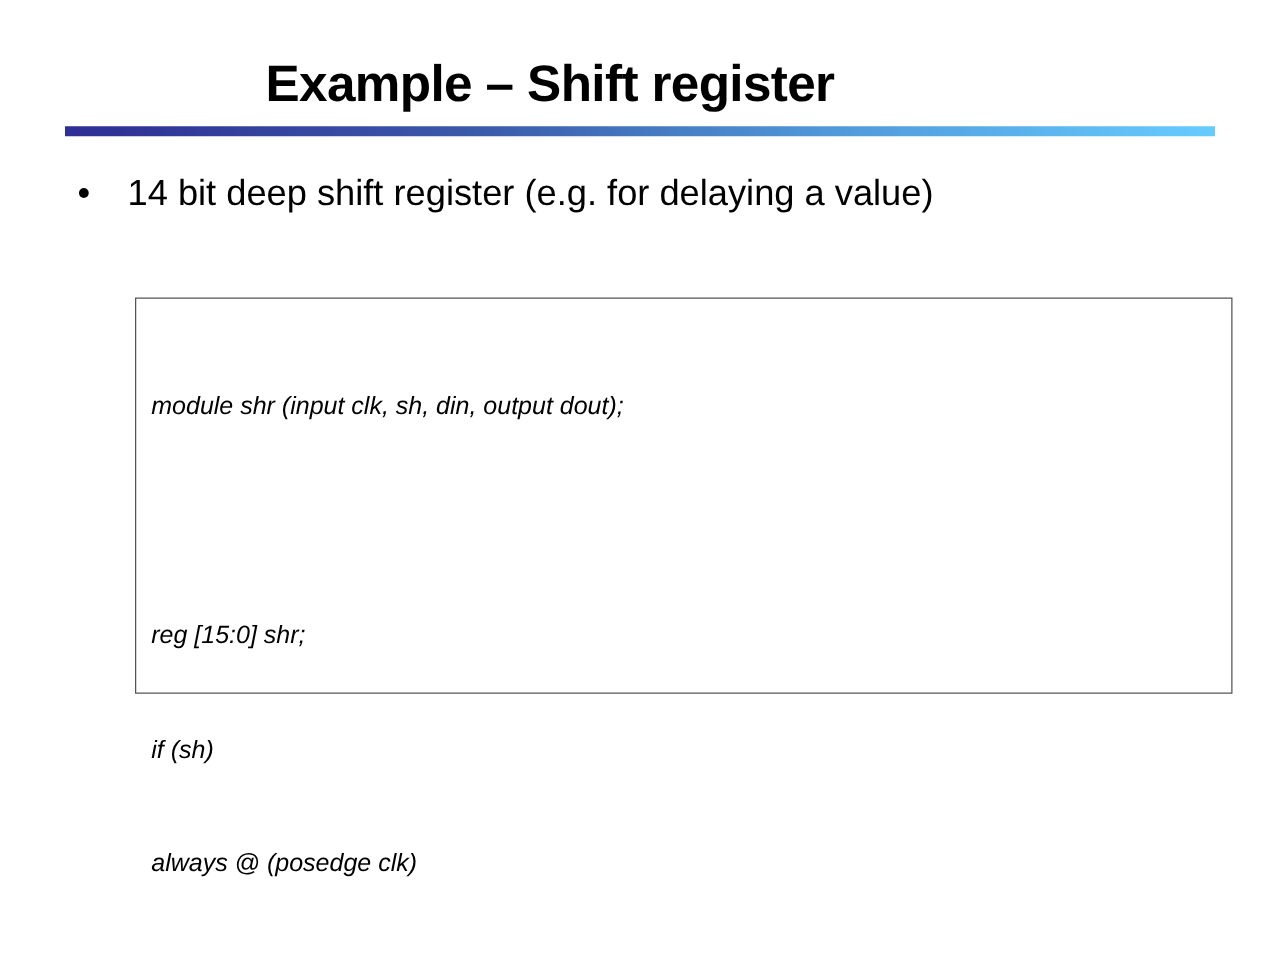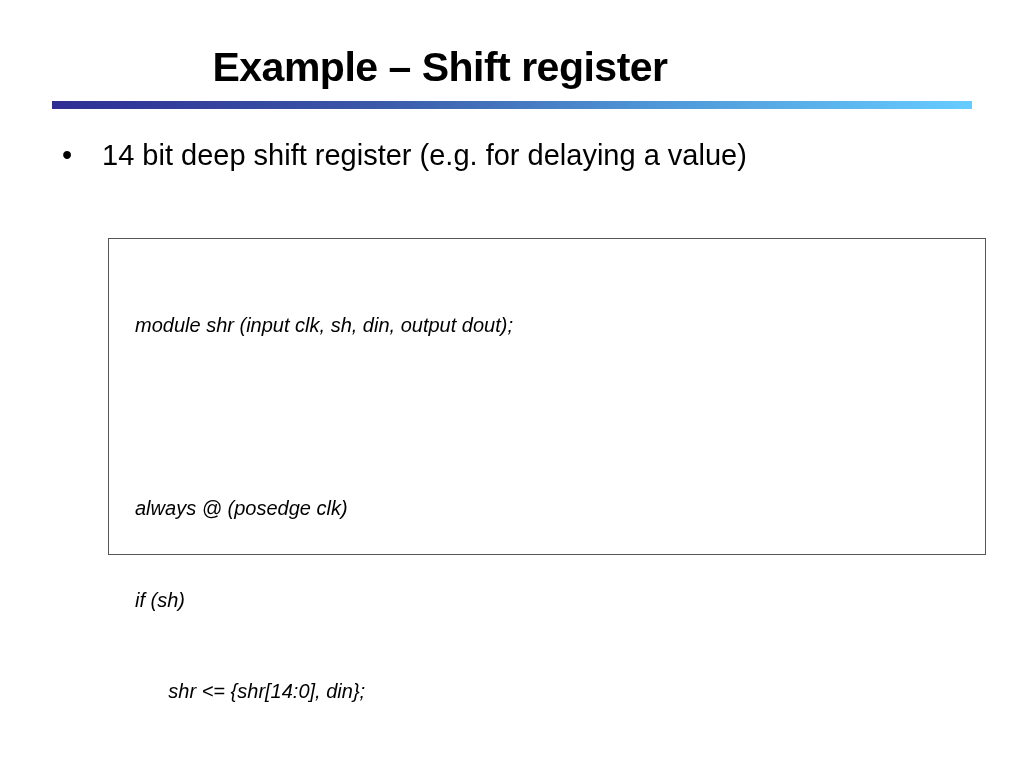--- a/index.html
+++ b/index.html
@@ -69,41 +69,41 @@
       font-family: "Liberation Sans", sans-serif;
       font-style: italic;
       font-size: 20px;
       line-height: 30.5px;
       color: #000000;
       white-space: pre;
     }
     .code-line {
       display: block;
       height: 30.5px;
-      margin-left: 14px;
     }
   </style>
 </head>
 <body>
 
 <div class="slide">
   <div class="title">Example – Shift register</div>
   <div class="title-bar"></div>
 
   <div class="bullet-row">
     <span class="bullet-dot">•</span>
     <span>14 bit deep shift register (e.g. for delaying a value)</span>
   </div>
 
   <div class="code-box">
     <div class="code-lines">
       <span class="code-line">module shr (input clk, sh, din, output dout);</span>
       <span class="code-line"></span>
+      <span class="code-line">reg [15:0] shr;</span>
+      <span class="code-line">if (sh)</span>
       <span class="code-line">always @ (posedge clk)</span>
-      <span class="code-line">if (sh)</span>
       <span class="code-line">      shr &lt;= {shr[14:0], din};</span>
       
       
       
       
     </div>
   </div>
 </div>
 
 </body></html>

